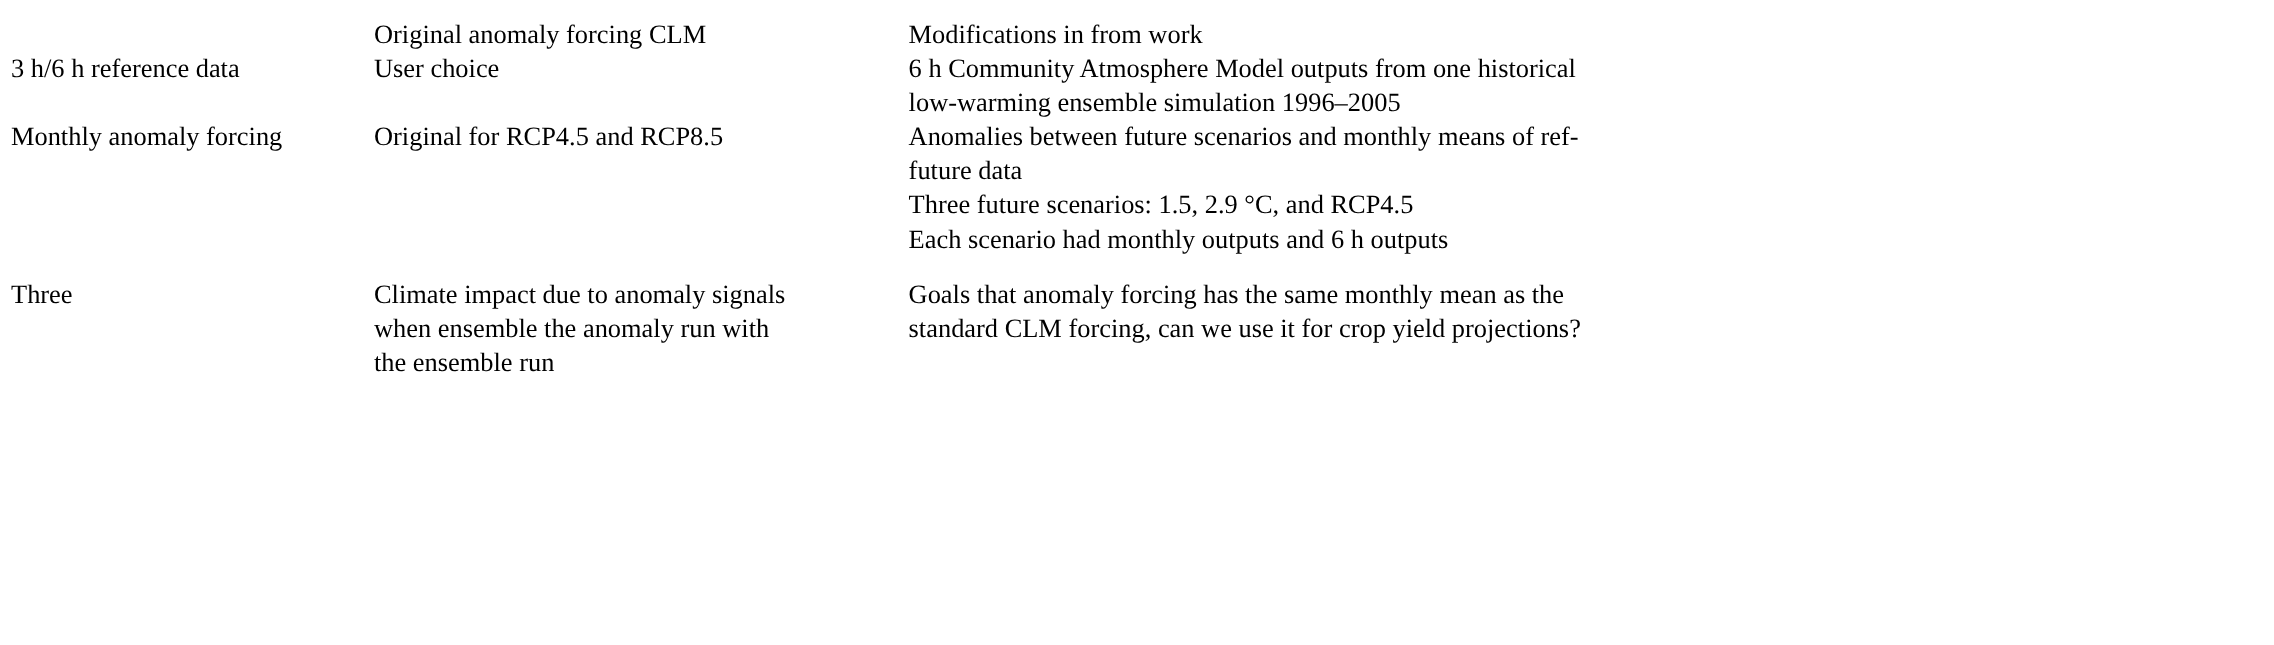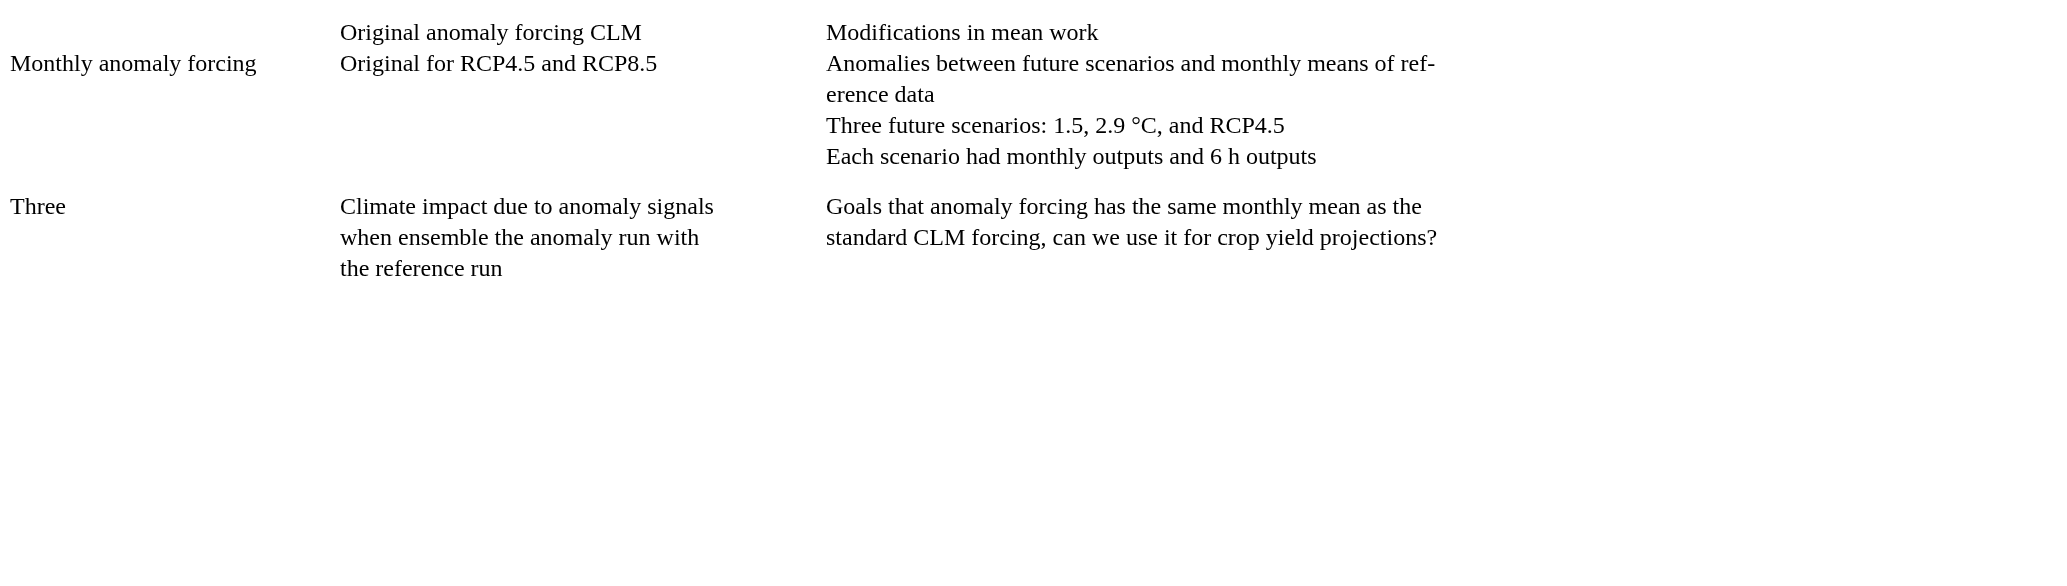--- a/index.html
+++ b/index.html
@@ -80,46 +80,56 @@
     <colgroup>
       <col class="c1">
       <col class="c2">
       <col class="c3">
     </colgroup>
 
     <thead>
       <tr class="hdr-row">
         <th class="rule-top cell-pad-1 col1-indent"></th>
         <th class="rule-top cell-pad-2 col2-indent">Original anomaly forcing CLM</th>
-        <th class="rule-top cell-pad-3 col3-indent">Modifications in mean work</th>
+        <th class="rule-top cell-pad-3 col3-indent">Modifications in from work</th>
       </tr>
     </thead>
 
     <tbody>
 
+      <tr class="body-row">
+        <td class="rule-mid cell-pad-1 col1-indent">3 h/6 h reference data</td>
+        <td class="rule-mid cell-pad-2 col2-indent">
+          <span class="line">User choice</span>
+        </td>
+        <td class="rule-mid cell-pad-3 col3-indent">
+          <span class="line">6 h Community Atmosphere Model outputs from one historical</span>
+          <span class="line">low-warming ensemble simulation 1996–2005</span>
+        </td>
+      </tr>
 
       <tr class="body-row tall">
         <td class="rule-mid cell-pad-1 col1-indent">Monthly anomaly forcing</td>
         <td class="rule-mid cell-pad-2 col2-indent">
           <span class="line">Original for RCP4.5 and RCP8.5</span>
         </td>
         <td class="rule-mid cell-pad-3 col3-indent">
           <span class="line">Anomalies between future scenarios and monthly means of ref-</span>
-          <span class="line">erence data</span>
+          <span class="line">future data</span>
           <span class="line">Three future scenarios: 1.5, 2.9 °C, and RCP4.5</span>
           <span class="line">Each scenario had monthly outputs and 6 h outputs</span>
         </td>
       </tr>
 
       <tr class="body-row tall">
         <td class="rule-mid cell-pad-1 col1-indent">Three</td>
         <td class="rule-mid cell-pad-2 col2-indent">
           <span class="line">Climate impact due to anomaly signals</span>
           <span class="line">when ensemble the anomaly run with</span>
-          <span class="line">the reference run</span>
+          <span class="line">the ensemble run</span>
         </td>
         <td class="rule-mid cell-pad-3 col3-indent">
           <span class="line">Goals that anomaly forcing has the same monthly mean as the</span>
           <span class="line">standard CLM forcing, can we use it for crop yield projections?</span>
         </td>
       </tr>
 
       <tr>
         <td class="rule-bot"></td>
         <td class="rule-bot"></td>

